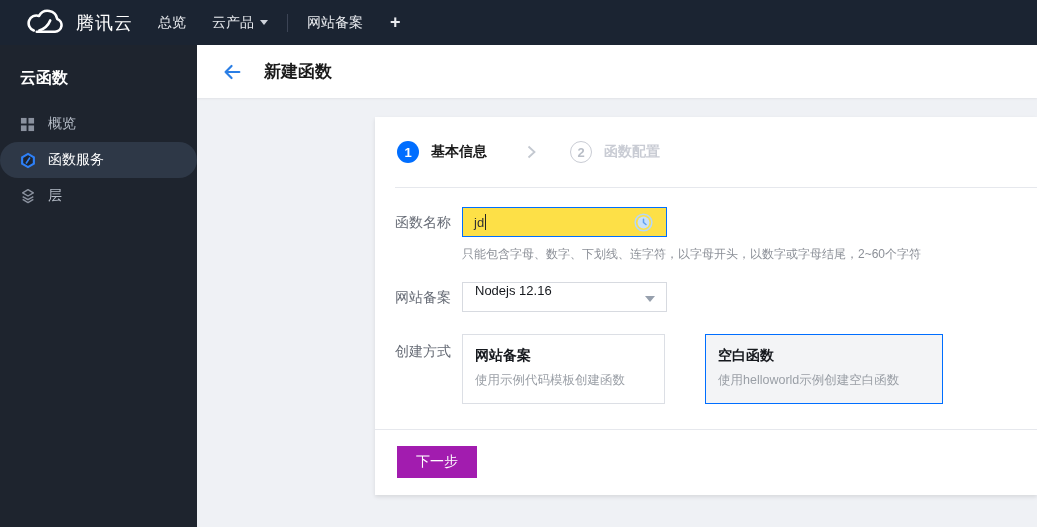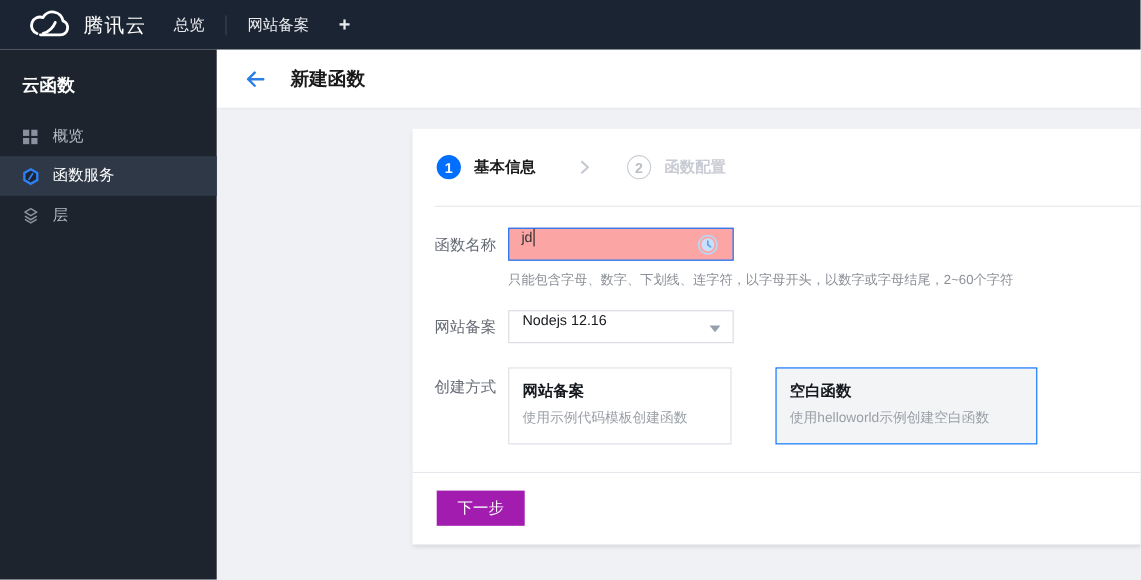--- a/index.html
+++ b/index.html
@@ -34,21 +34,21 @@
   .sidebar {
     position:absolute; top:45px; left:0; width:197px; bottom:0;
     background:#1e242e; z-index:20;
   }
   .sidebar-title { color:#ffffff; font-size:16px; font-weight:bold; padding:23px 0 17px 20px; }
   .side-item {
     height:36px; display:flex; align-items:center; padding-left:20px;
     color:#b6bdc8; font-size:14px; cursor:pointer;
   }
   .side-item .ic { width:16px; height:16px; margin-right:12px; display:flex; align-items:center; }
-  .side-item.selected { background:#2e3847; color:#ffffff; }
+  .side-item.selected { background:#2e3847; color:#ffffff;border-radius:18px; }
 
   
   .main-header {
     position:absolute; left:197px; top:45px; right:0; height:53px;
     background:#ffffff; display:flex; align-items:center; z-index:10;
     box-shadow:0 1px 2px rgba(0,0,0,0.06);
   }
   .back-btn { margin-left:24px; width:22px; height:22px; cursor:pointer; display:flex; align-items:center; }
   .page-title { font-size:17px; font-weight:bold; color:#1a1a1a; margin-left:21px; }
 
@@ -74,22 +74,22 @@
 
   .divider { height:1px; background:#e6e8ed; }
   .divider.full { margin-left:-20px; }
 
   .form { padding-top:19px; font-size:14px; }
   .form-row { display:flex; margin-bottom:0; }
   .form-label { flex:0 0 67px; color:#666b75; font-size:14px; line-height:30px; }
   .form-label.top { line-height:20px; padding-top:7px; }
 
   .name-input {
-    position:relative; width:205px; height:30px; background:#fca5a5;
-    border:1.5px solid #006eff; display:flex; 
+    position:relative; width:205px; height:30px; background:#fde047;
+    border:1.5px solid #006eff; display:flex; align-items:center;
     padding:0 30px 0 11px; cursor:text;
   }
   .name-input .value { font-size:13px; color:#333; }
   .caret-bar { display:inline-block; width:1px; height:16px; background:#222; margin-left:1px; animation:blink 1s step-end infinite; }
   @keyframes blink { 50% { opacity:0; } }
   .input-status-icon { position:absolute; right:13px; top:5px; width:19px; height:19px; }
 
   .hint { margin:9px 0 0 67px; font-size:12px; color:#8b8f97; }
 
   .row-runtime { margin-top:19px; }
@@ -132,20 +132,24 @@
       <svg width="40" height="28" viewBox="0 0 46 32">
         <path d="M13.5 26 h21 a7.6 7.6 0 0 0 2.6-14.7 A11.2 11.2 0 0 0 16.2 7.9 A8.8 8.8 0 0 0 10 24.6" fill="none" stroke="#ffffff" stroke-width="3" stroke-linecap="round" stroke-linejoin="round"></path>
         <path d="M16.5 24.5 c6.5-2.2 10.5-6.5 12.5-11.5" fill="none" stroke="#ffffff" stroke-width="3" stroke-linecap="round"></path>
       </svg>
     </span>
     <span class="brand-name">腾讯云</span>
   </div>
   <div class="topnav">
     <div class="topnav-item">
       <span>总览</span>
+    </div>
+    <div class="topnav-item">
+      <span>云产品</span>
+      <span class="caret-down"></span>
     </div>
     <div class="topnav-divider"></div>
     <div class="topnav-item">
       <span>网站备案</span>
     </div>
     <div class="topnav-item plus">
       <span>+</span>
     </div>
   </div>
 </div>

